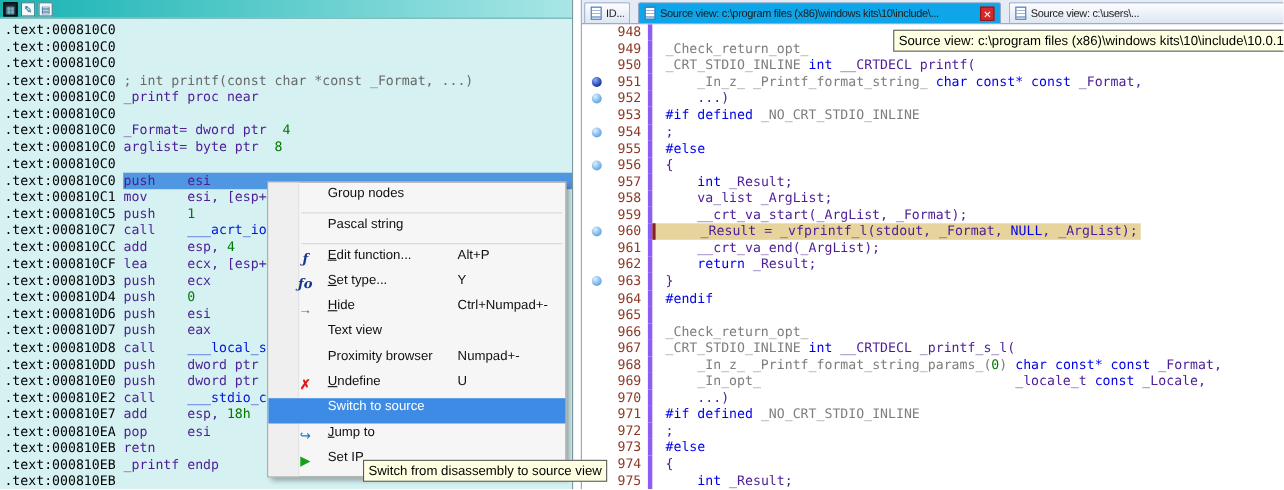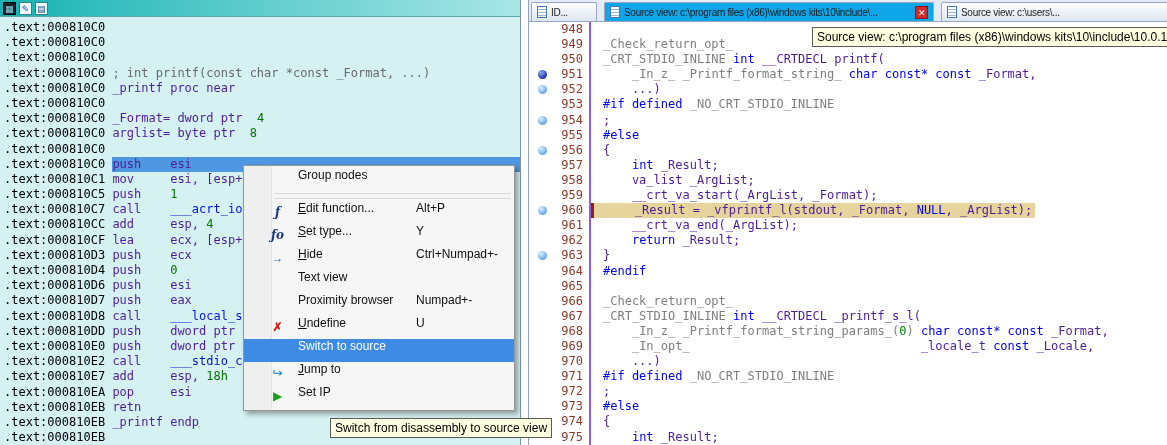--- a/index.html
+++ b/index.html
@@ -45,21 +45,21 @@
           line-height:13px;text-align:center;border:1px solid #8e1414;box-sizing:border-box;}
   .source{position:absolute;top:22px;left:0;right:0;bottom:0;
           font-family:"DejaVu Sans Mono",monospace;font-size:12px;line-height:15.1px;
           white-space:pre;overflow:hidden;}
   .srow{display:flex;height:15.1px;align-items:center;}
   .gut{flex:0 0 26px;display:flex;justify-content:center;align-items:center;}
   .dot{width:9px;height:9px;border-radius:50%;}
   .dot.dark{background:radial-gradient(circle at 35% 30%,#86aefc,#18309e 72%);}
   .dot.light{background:radial-gradient(circle at 35% 30%,#dcefff,#63a5e2 72%);}
   .lnum{flex:0 0 34px;text-align:right;color:#8c3a28;padding-right:6px;box-sizing:border-box;}
-  .scode{border-left:2px solid #8b5cf6;padding:0 3px 0 12px;height:15.1px;text-align:center;}
+  .scode{border-left:4px solid #8b5cf6;padding:0 3px 0 12px;height:15.1px;text-align:center;}
   .scode.hl{background:#e7d49c;box-shadow:inset 3px 0 0 #8b2020;padding-left:15px;}
 
   
   .cmenu{position:absolute;left:243px;top:165px;width:272px;background:#f6f6f6;
          border:1px solid #979797;box-shadow:3px 3px 5px rgba(0,0,0,.35);z-index:40;
          padding:2px 0;box-sizing:border-box;}
   .cmenu::before{content:"";position:absolute;left:0;top:0;bottom:0;width:27px;background:#efefef;
                  border-right:1px solid #e3e3e3;}
   .mitem{position:relative;height:23px;display:flex;font-size:12px;color:#101010;padding-left:20px;}
   .mitem.mhl{background:#3d8be4;color:#ffffff;}
@@ -90,21 +90,21 @@
     <div class="caption">
       <span class="cicon app">▦</span>
       <span class="cicon">✎</span>
       <span class="cicon">▤</span>
     </div>
     <div class="disasm" id="disasm-lines"><div class="arow"><span class="addr">.text:000810C0 </span><span class="acode"></span></div><div class="arow"><span class="addr">.text:000810C0 </span><span class="acode"></span></div><div class="arow"><span class="addr">.text:000810C0 </span><span class="acode"></span></div><div class="arow"><span class="addr">.text:000810C0 </span><span class="acode"><span class="sg-c">; int printf(const char *const _Format, ...)</span></span></div><div class="arow"><span class="addr">.text:000810C0 </span><span class="acode"><span class="sg-a">_printf proc near</span></span></div><div class="arow"><span class="addr">.text:000810C0 </span><span class="acode"></span></div><div class="arow"><span class="addr">.text:000810C0 </span><span class="acode"><span class="sg-a">_Format= dword ptr  </span><span class="sg-n">4</span></span></div><div class="arow"><span class="addr">.text:000810C0 </span><span class="acode"><span class="sg-a">arglist= byte ptr  </span><span class="sg-n">8</span></span></div><div class="arow"><span class="addr">.text:000810C0 </span><span class="acode"></span></div><div class="arow sel"><span class="addr">.text:000810C0 </span><span class="acode"><span class="sg-a">push    esi</span></span></div><div class="arow"><span class="addr">.text:000810C1 </span><span class="acode"><span class="sg-a">mov     esi, [esp+4+_Format]</span></span></div><div class="arow"><span class="addr">.text:000810C5 </span><span class="acode"><span class="sg-a">push    </span><span class="sg-n">1</span></span></div><div class="arow"><span class="addr">.text:000810C7 </span><span class="acode"><span class="sg-a">call    </span><span class="sg-y">___acrt_iob_func</span></span></div><div class="arow"><span class="addr">.text:000810CC </span><span class="acode"><span class="sg-a">add     esp, </span><span class="sg-n">4</span></span></div><div class="arow"><span class="addr">.text:000810CF </span><span class="acode"><span class="sg-a">lea     ecx, [esp+4+arglist]</span></span></div><div class="arow"><span class="addr">.text:000810D3 </span><span class="acode"><span class="sg-a">push    ecx</span></span></div><div class="arow"><span class="addr">.text:000810D4 </span><span class="acode"><span class="sg-a">push    </span><span class="sg-n">0</span></span></div><div class="arow"><span class="addr">.text:000810D6 </span><span class="acode"><span class="sg-a">push    esi</span></span></div><div class="arow"><span class="addr">.text:000810D7 </span><span class="acode"><span class="sg-a">push    eax</span></span></div><div class="arow"><span class="addr">.text:000810D8 </span><span class="acode"><span class="sg-a">call    </span><span class="sg-y">___local_stdio_printf_options</span></span></div><div class="arow"><span class="addr">.text:000810DD </span><span class="acode"><span class="sg-a">push    dword ptr [eax+4]</span></span></div><div class="arow"><span class="addr">.text:000810E0 </span><span class="acode"><span class="sg-a">push    dword ptr [eax]</span></span></div><div class="arow"><span class="addr">.text:000810E2 </span><span class="acode"><span class="sg-a">call    </span><span class="sg-y">___stdio_common_vfprintf</span></span></div><div class="arow"><span class="addr">.text:000810E7 </span><span class="acode"><span class="sg-a">add     esp, </span><span class="sg-n">18h</span></span></div><div class="arow"><span class="addr">.text:000810EA </span><span class="acode"><span class="sg-a">pop     esi</span></span></div><div class="arow"><span class="addr">.text:000810EB </span><span class="acode"><span class="sg-a">retn</span></span></div><div class="arow"><span class="addr">.text:000810EB </span><span class="acode"><span class="sg-a">_printf endp</span></span></div><div class="arow"><span class="addr">.text:000810EB </span><span class="acode"></span></div></div>
   </div>
 
   <div class="right-pane">
     <div class="tabbar" id="tabbar">
-        <div class="tab" style="width: 66px;">
+        <div class="tab" style="width: 42px;">
           <span class="ticon"></span>
           <span class="tlabel">ID...</span>
         </div>
         <div class="tab active" style="width: 330px;">
           <span class="ticon"></span>
           <span class="tlabel">Source view: c:\program files (x86)\windows kits\10\include\...</span>
           <span class="tclose">✕</span>
         </div>
         <div class="tab" style="width: 300px;">
           <span class="ticon"></span>
@@ -113,20 +113,24 @@
       </div>
     <div class="source" id="source-lines"><div class="srow"><span class="gut"></span><span class="lnum">948</span><span class="scode"></span></div><div class="srow"><span class="gut"></span><span class="lnum">949</span><span class="scode"><span class="sg-g">_Check_return_opt_</span></span></div><div class="srow"><span class="gut"></span><span class="lnum">950</span><span class="scode"><span class="sg-g">_CRT_STDIO_INLINE </span><span class="sg-k">int</span><span class="sg-a"> __CRTDECL printf(</span></span></div><div class="srow"><span class="gut"><span class="dot dark"></span></span><span class="lnum">951</span><span class="scode"><span class="sg-a">    </span><span class="sg-g">_In_z_ _Printf_format_string_ </span><span class="sg-k">char const* const</span><span class="sg-a"> _Format,</span></span></div><div class="srow"><span class="gut"><span class="dot light"></span></span><span class="lnum">952</span><span class="scode"><span class="sg-a">    ...)</span></span></div><div class="srow"><span class="gut"></span><span class="lnum">953</span><span class="scode"><span class="sg-k">#if defined</span><span class="sg-g"> _NO_CRT_STDIO_INLINE</span></span></div><div class="srow"><span class="gut"><span class="dot light"></span></span><span class="lnum">954</span><span class="scode"><span class="sg-a">;</span></span></div><div class="srow"><span class="gut"></span><span class="lnum">955</span><span class="scode"><span class="sg-k">#else</span></span></div><div class="srow"><span class="gut"><span class="dot light"></span></span><span class="lnum">956</span><span class="scode"><span class="sg-a">{</span></span></div><div class="srow"><span class="gut"></span><span class="lnum">957</span><span class="scode"><span class="sg-a">    </span><span class="sg-k">int</span><span class="sg-a"> _Result;</span></span></div><div class="srow"><span class="gut"></span><span class="lnum">958</span><span class="scode"><span class="sg-a">    va_list _ArgList;</span></span></div><div class="srow"><span class="gut"></span><span class="lnum">959</span><span class="scode"><span class="sg-a">    __crt_va_start(_ArgList, _Format);</span></span></div><div class="srow"><span class="gut"><span class="dot light"></span></span><span class="lnum">960</span><span class="scode hl"><span class="sg-a">    _Result = _vfprintf_l(stdout, _Format, </span><span class="sg-k">NULL</span><span class="sg-a">, _ArgList);</span></span></div><div class="srow"><span class="gut"></span><span class="lnum">961</span><span class="scode"><span class="sg-a">    __crt_va_end(_ArgList);</span></span></div><div class="srow"><span class="gut"></span><span class="lnum">962</span><span class="scode"><span class="sg-a">    </span><span class="sg-k">return</span><span class="sg-a"> _Result;</span></span></div><div class="srow"><span class="gut"><span class="dot light"></span></span><span class="lnum">963</span><span class="scode"><span class="sg-a">}</span></span></div><div class="srow"><span class="gut"></span><span class="lnum">964</span><span class="scode"><span class="sg-k">#endif</span></span></div><div class="srow"><span class="gut"></span><span class="lnum">965</span><span class="scode"></span></div><div class="srow"><span class="gut"></span><span class="lnum">966</span><span class="scode"><span class="sg-g">_Check_return_opt_</span></span></div><div class="srow"><span class="gut"></span><span class="lnum">967</span><span class="scode"><span class="sg-g">_CRT_STDIO_INLINE </span><span class="sg-k">int</span><span class="sg-a"> __CRTDECL _printf_s_l(</span></span></div><div class="srow"><span class="gut"></span><span class="lnum">968</span><span class="scode"><span class="sg-a">    </span><span class="sg-g">_In_z_ _Printf_format_string_params_(</span><span class="sg-n">0</span><span class="sg-g">)</span><span class="sg-a"> </span><span class="sg-k">char const* const</span><span class="sg-a"> _Format,</span></span></div><div class="srow"><span class="gut"></span><span class="lnum">969</span><span class="scode"><span class="sg-a">    </span><span class="sg-g">_In_opt_</span><span class="sg-a">                                </span><span class="sg-a">_locale_t </span><span class="sg-k">const</span><span class="sg-a"> _Locale,</span></span></div><div class="srow"><span class="gut"></span><span class="lnum">970</span><span class="scode"><span class="sg-a">    ...)</span></span></div><div class="srow"><span class="gut"></span><span class="lnum">971</span><span class="scode"><span class="sg-k">#if defined</span><span class="sg-g"> _NO_CRT_STDIO_INLINE</span></span></div><div class="srow"><span class="gut"></span><span class="lnum">972</span><span class="scode"><span class="sg-a">;</span></span></div><div class="srow"><span class="gut"></span><span class="lnum">973</span><span class="scode"><span class="sg-k">#else</span></span></div><div class="srow"><span class="gut"></span><span class="lnum">974</span><span class="scode"><span class="sg-a">{</span></span></div><div class="srow"><span class="gut"></span><span class="lnum">975</span><span class="scode"><span class="sg-a">    </span><span class="sg-k">int</span><span class="sg-a"> _Result;</span></span></div></div>
   </div>
 
   <div class="cmenu" id="menu-items">
       <div class="mitem">
         <span class="micon"></span>
         <span class="mlabel">Group nodes</span>
       </div>
       <div class="msep"></div>
+      <div class="mitem">
+        <span class="micon"></span>
+        <span class="mlabel">Pascal string</span>
+      </div>
       <div class="msep"></div>
       <div class="mitem">
         <span class="micon edit-function-icon">ƒ</span>
         <span class="mlabel"><u>E</u>dit function...</span>
         <span class="mshort">Alt+P</span>
       </div>
       <div class="mitem">
         <span class="micon set-type-icon">ƒo</span>
         <span class="mlabel"><u>S</u>et type...</span>
         <span class="mshort">Y</span>

